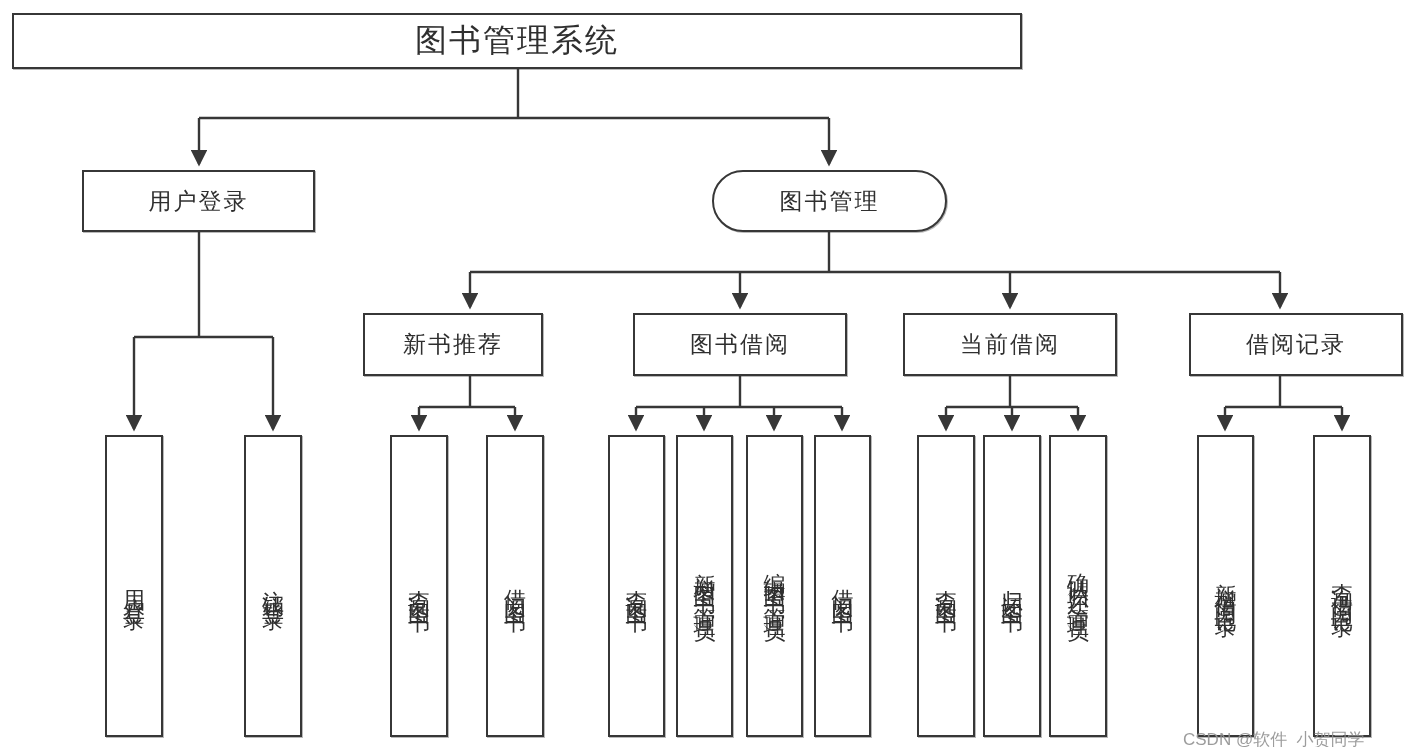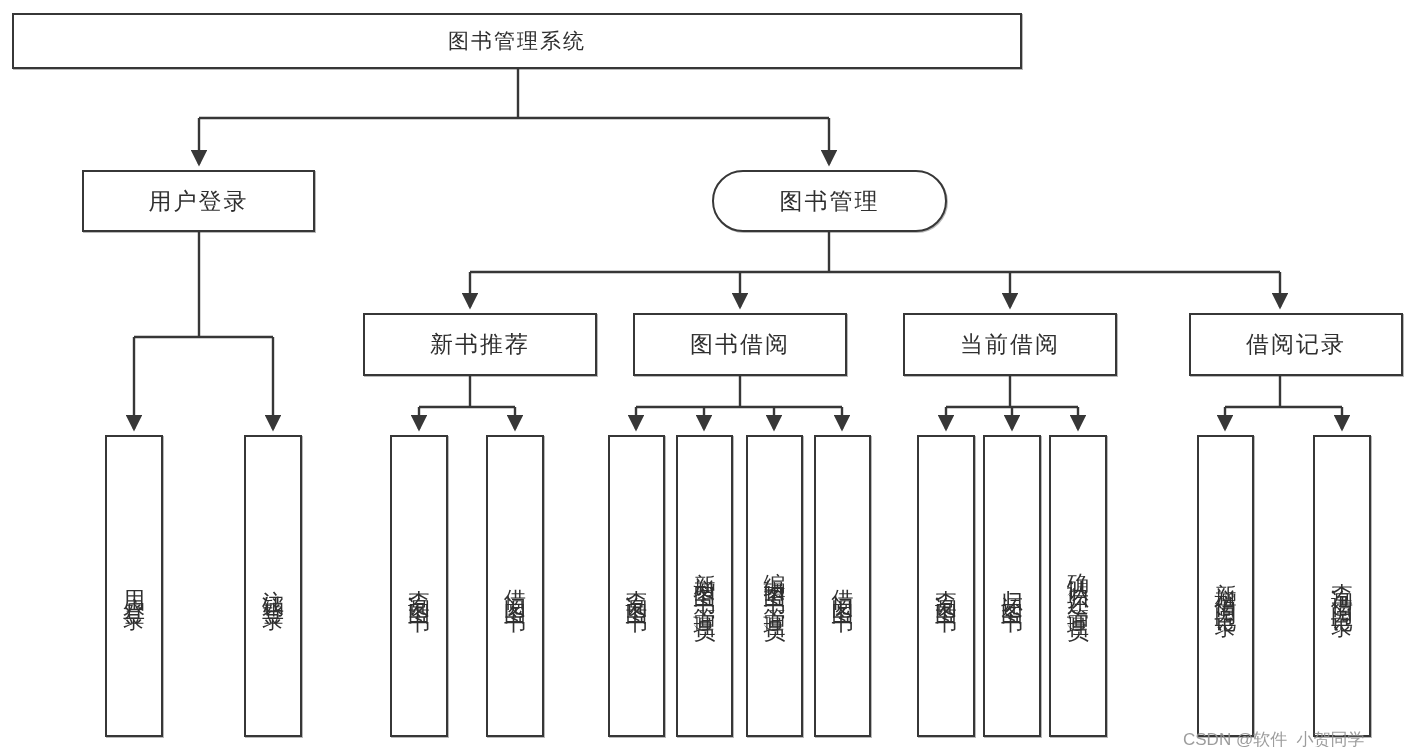--- a/index.html
+++ b/index.html
@@ -22,21 +22,21 @@
     background: #ffffff;
     border: 2.5px solid #373737;
     display: flex;
     align-items: center;
     justify-content: center;
     color: #2f2f2f;
     font-size: 23px;
     letter-spacing: 2px;
     box-shadow: 1px 1px 0 rgba(55,55,55,0.35);
   }
-  .box.root { font-size: 21px; font-family: Liberation Mono, monospace; }
+  .box.root { font-size: 32px; font-family: Liberation Mono, monospace; }
   .vbox {
     position: absolute;
     top: 435px;
     height: 302px;
     background: #ffffff;
     border: 2.5px solid #373737;
     display: flex;
     align-items: center;
     justify-content: center;
     color: #2f2f2f;
@@ -104,21 +104,21 @@
       <line x1="1225" y1="407" x2="1225" y2="429" marker-end="url(#arrow)"></line>
       <line x1="1342" y1="407" x2="1342" y2="429" marker-end="url(#arrow)"></line>
     </g>
   </svg>
 
   <div class="box root" style="left:12px; top:13px; width:1010px; height:56px;">图书管理系统</div>
 
   <div class="box" style="left:82px; top:170px; width:233px; height:62px;">用户登录</div>
   <div class="box" style="left:712px; top:170px; width:235px; height:62px;border-radius:31px;">图书管理</div>
 
-  <div class="box" style="left:363px; top:313px; width:234px; height:63px;">新书推荐</div>
+  <div class="box" style="left:363px; top:313px; width:180px; height:63px;">新书推荐</div>
   <div class="box" style="left:903px; top:313px; width:214px; height:63px;">当前借阅</div>
   <div class="box" style="left:633px; top:313px; width:214px; height:63px;">图书借阅</div>
   <div class="box" style="left:1173px; top:313px; width:214px; height:63px;margin-left:16px;">借阅记录</div>
 
   <div class="vbox" style="left:105px; width:58px;">用户登录</div>
   <div class="vbox" style="left:244px; width:58px;">注销登录</div>
 
   <div class="vbox" style="left:390px; width:58px;">查询图书</div>
   <div class="vbox" style="left:486px; width:58px;">借阅图书</div>
 

